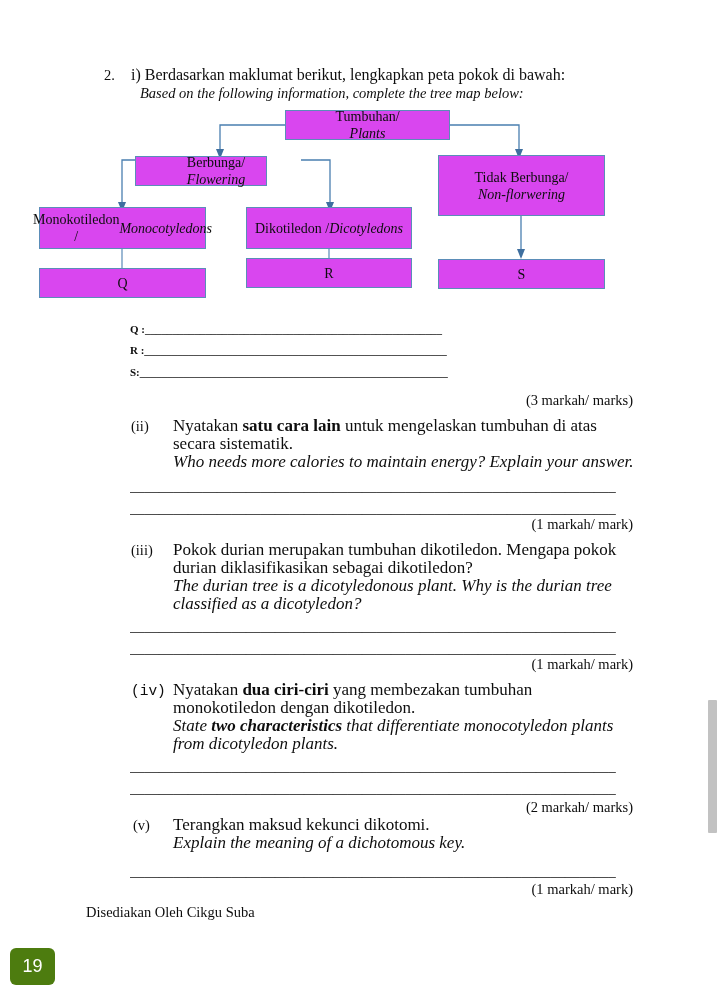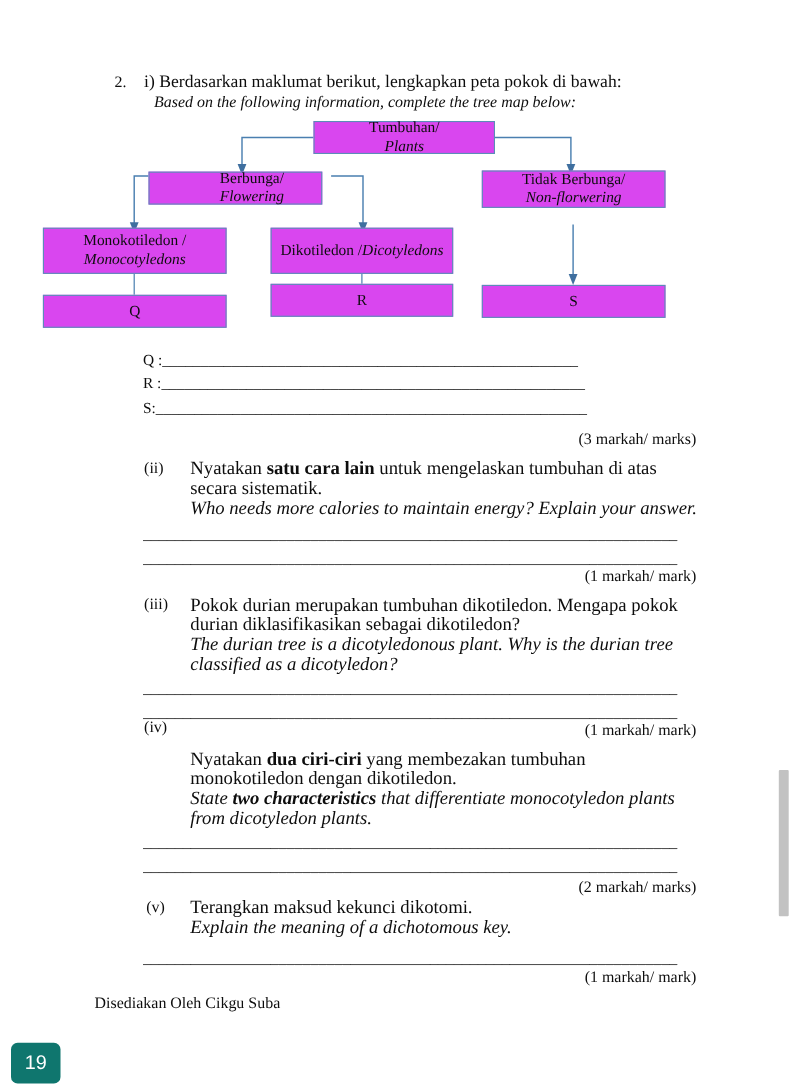--- a/index.html
+++ b/index.html
@@ -78,24 +78,25 @@
     left: 0; top: 0;
     width: 720px;
     height: 310px;
     z-index: 1;
     pointer-events: none;
   }
 
   
   .fill-row {
     position: absolute;
-    font-size: 14px;
+    font-size: 11px;
     line-height: 20px;
     white-space: nowrap;
     letter-spacing: 0px;
+    font-weight: bold;
   }
   .fill-label { }
   .fill-rule {
     font-family: "Liberation Serif", "DejaVu Serif", serif;
   }
 
   .marks {
     position: absolute;
     font-size: 14.5px;
     line-height: 18px;
@@ -138,21 +139,21 @@
     white-space: nowrap;
   }
 
   
   .page-badge {
     position: absolute;
     left: 10px;
     top: 948px;
     width: 45px;
     height: 37px;
-    background: #0f766e;
+    background: #4d7c0f;
     border-radius: 6px;
     color: #ffffff;
     display: flex;
     align-items: center;
     justify-content: center;
     font-family: "Liberation Sans", sans-serif;
     font-size: 18px;
   }
 
   
@@ -207,35 +208,35 @@
       <path d="M329,249 L329,258" fill="none" stroke="#4a7fb0" stroke-width="1.1"></path>
     </svg>
 
     <div class="tbox" style="left:285px; top:110px; width:165px; height:30px;">
       <span>
           <span>Tumbuhan/ </span>
           <span class="it">Plants</span>
         </span>
     </div>
 
-    <div class="tbox" style="left:135px; top:156px; width:158px; height:30px;padding-left:34px;">
+    <div class="tbox" style="left:135px; top:156px; width:132px; height:30px;padding-left:34px;">
       <span>
           <span>Berbunga/</span>
           <span class="it">Flowering</span>
         </span>
     </div>
 
-    <div class="tbox" style="left:438px; top:155px; width:167px; height:34px;">
+    <div class="tbox" style="left:438px; top:155px; width:167px; height:61px;">
       <span>
           <span>Tidak Berbunga/ </span>
           <span class="it">Non-florwering</span>
         </span>
     </div>
 
-    <div class="tbox" style="left:39px; top:207px; width:167px; height:42px; flex-direction:column;">
+    <div class="tbox" style="left:39px; top:207px; width:167px; height:42px; flex-direction:row;">
       <span>Monokotiledon /</span>
       <span class="it">Monocotyledons</span>
     </div>
 
     <div class="tbox" style="left:246px; top:207px; width:166px; height:42px; flex-direction:row;">
       <span>Dikotiledon /</span>
       <span class="it">Dicotyledons</span>
     </div>
 
     <div class="tbox" style="left:39px; top:268px; width:167px; height:30px;">
@@ -273,21 +274,21 @@
 
   <div class="q-roman" style="left:131px; top:541px;">(iii)</div>
   <div class="q-body" style="top:541px;">
     <span class="bm"><span>Pokok durian merupakan tumbuhan dikotiledon. Mengapa pokok durian diklasifikasikan sebagai dikotiledon?</span></span>
     <span class="en"><span>The durian tree is a dicotyledonous plant. Why is the durian tree classified as a dicotyledon?</span></span>
   </div>
   <div class="answer-line" style="left:130px; top:617px; width:510px;">___________________________________________________________________</div>
   <div class="answer-line" style="left:130px; top:639px; width:510px;">___________________________________________________________________</div>
   <div class="marks" style="left:395px; top:655px; width:238px;">(1 markah/ mark)</div>
 
-  <div class="q-roman" style="left:131px; top:652px;">(iv)</div>
+  <div class="q-roman" style="left:131px; top:682px;font-family:Liberation Mono, monospace;">(iv)</div>
   <div class="q-body" style="top:681px;">
     <span class="bm"><span>Nyatakan </span><b>dua ciri-ciri</b><span> yang membezakan tumbuhan monokotiledon dengan dikotiledon.</span></span>
     <span class="en"><span>State </span><b>two characteristics</b><span> that differentiate monocotyledon plants from dicotyledon plants.</span></span>
   </div>
   <div class="answer-line" style="left:130px; top:757px; width:510px;">___________________________________________________________________</div>
   <div class="answer-line" style="left:130px; top:779px; width:510px;">___________________________________________________________________</div>
   <div class="marks" style="left:395px; top:798px; width:238px;">(2 markah/ marks)</div>
 
   <div class="q-roman" style="left:133px; top:816px;">(v)</div>
   <div class="q-body" style="top:816px;">

